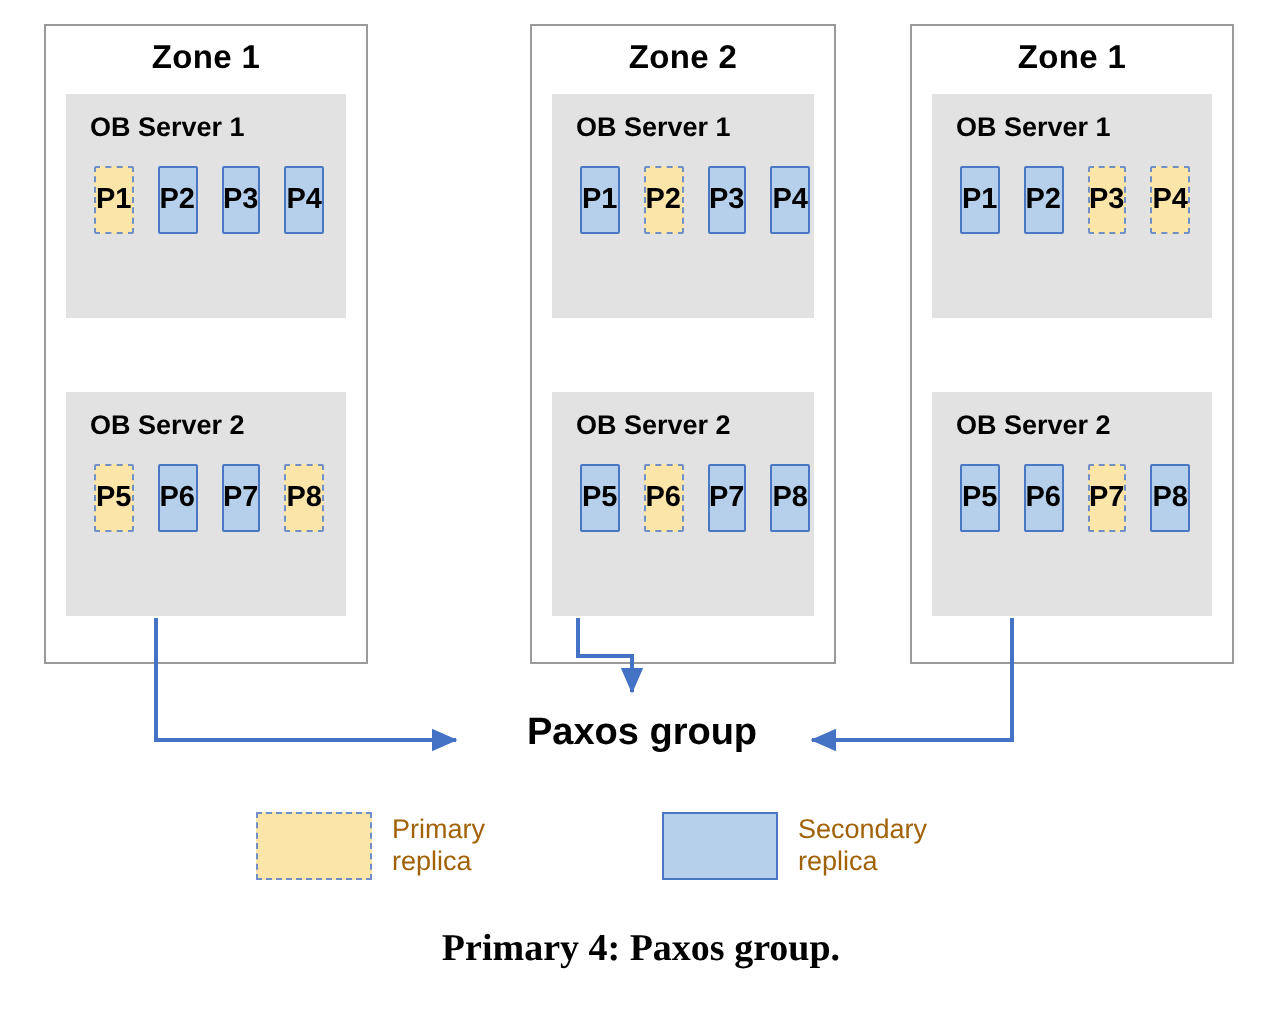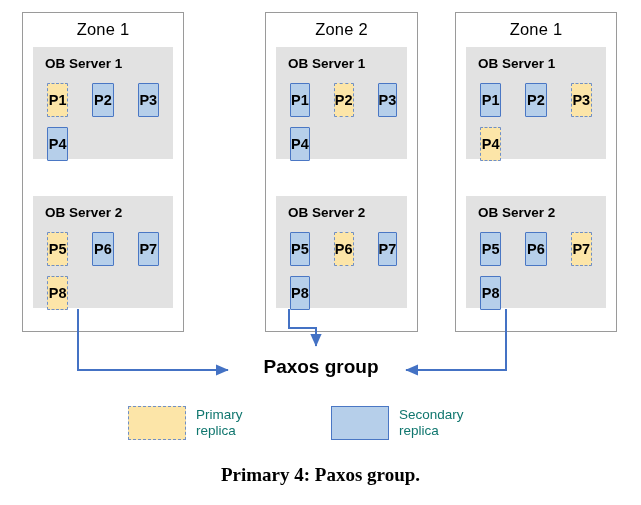--- a/index.html
+++ b/index.html
@@ -34,21 +34,21 @@
   #zone-1 { left: 22px;  width: 162px; }
   #zone-2 { left: 243px; width: 153px; margin-left: 22px; }
   #zone-3 { left: 455px; width: 162px; }
 
   .zone-title {
     position: absolute;
     left: 0; right: 0;
     top: 7px;
     text-align: center;
     font-size: 16.5px;
-    font-weight: normal;
+    font-weight: bold;
     color: #000000;
     letter-spacing: .2px;
     white-space: nowrap;
   }
 
   
   .server {
     position: absolute;
     box-sizing: border-box;
     background: #e2e2e2;
@@ -69,23 +69,23 @@
     white-space: nowrap;
   }
 
   
   .replica-grid {
     position: absolute;
     left: 14px;
     right: 14px;
     top: 36px;
     display: grid;
-    grid-template-columns: 1fr 1fr 1fr;
+    grid-template-columns: 1fr 1fr 1fr 1fr;
     grid-template-rows: 34px 34px;
-    gap: 10px 24px;
+    gap: 10px 12px;
   }
   .replica {
     box-sizing: border-box;
     display: flex;
     align-items: center;
     justify-content: center;
     font-size: 14.5px;
     font-weight: bold;
     color: #000000;
     border-radius: 1px;
@@ -150,21 +150,21 @@
   }
   .legend-swatch.secondary {
     background: #b6cfea;
     border: 1.6px solid #4a77c4;
   }
   .legend-text {
     margin-left: 10px;
     font-size: 13.5px;
     font-weight: normal;
     line-height: 1.22;
-    color: #0f766e;
+    color: #a16207;
     white-space: pre-line;
   }
 
   
   #figure-caption {
     position: absolute;
     left: 0;
     right: 0;
     top: 464px;
     text-align: center;

